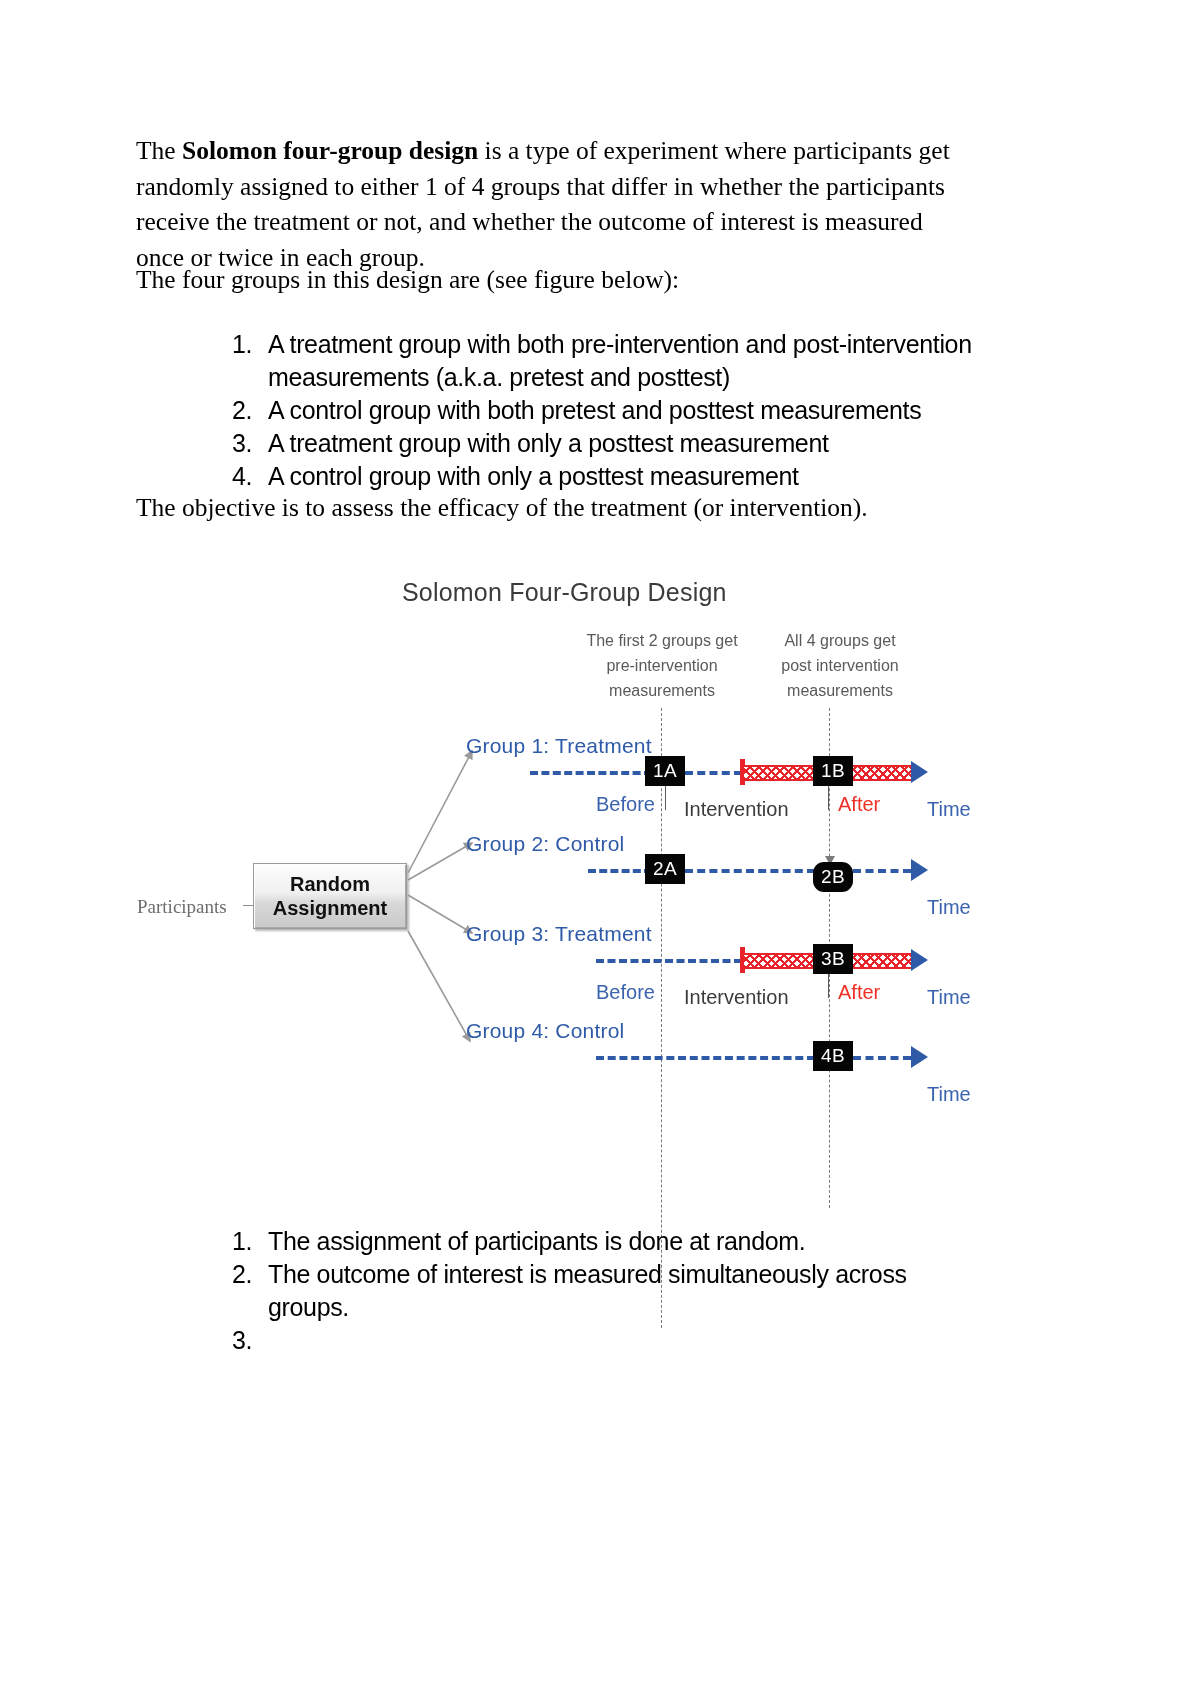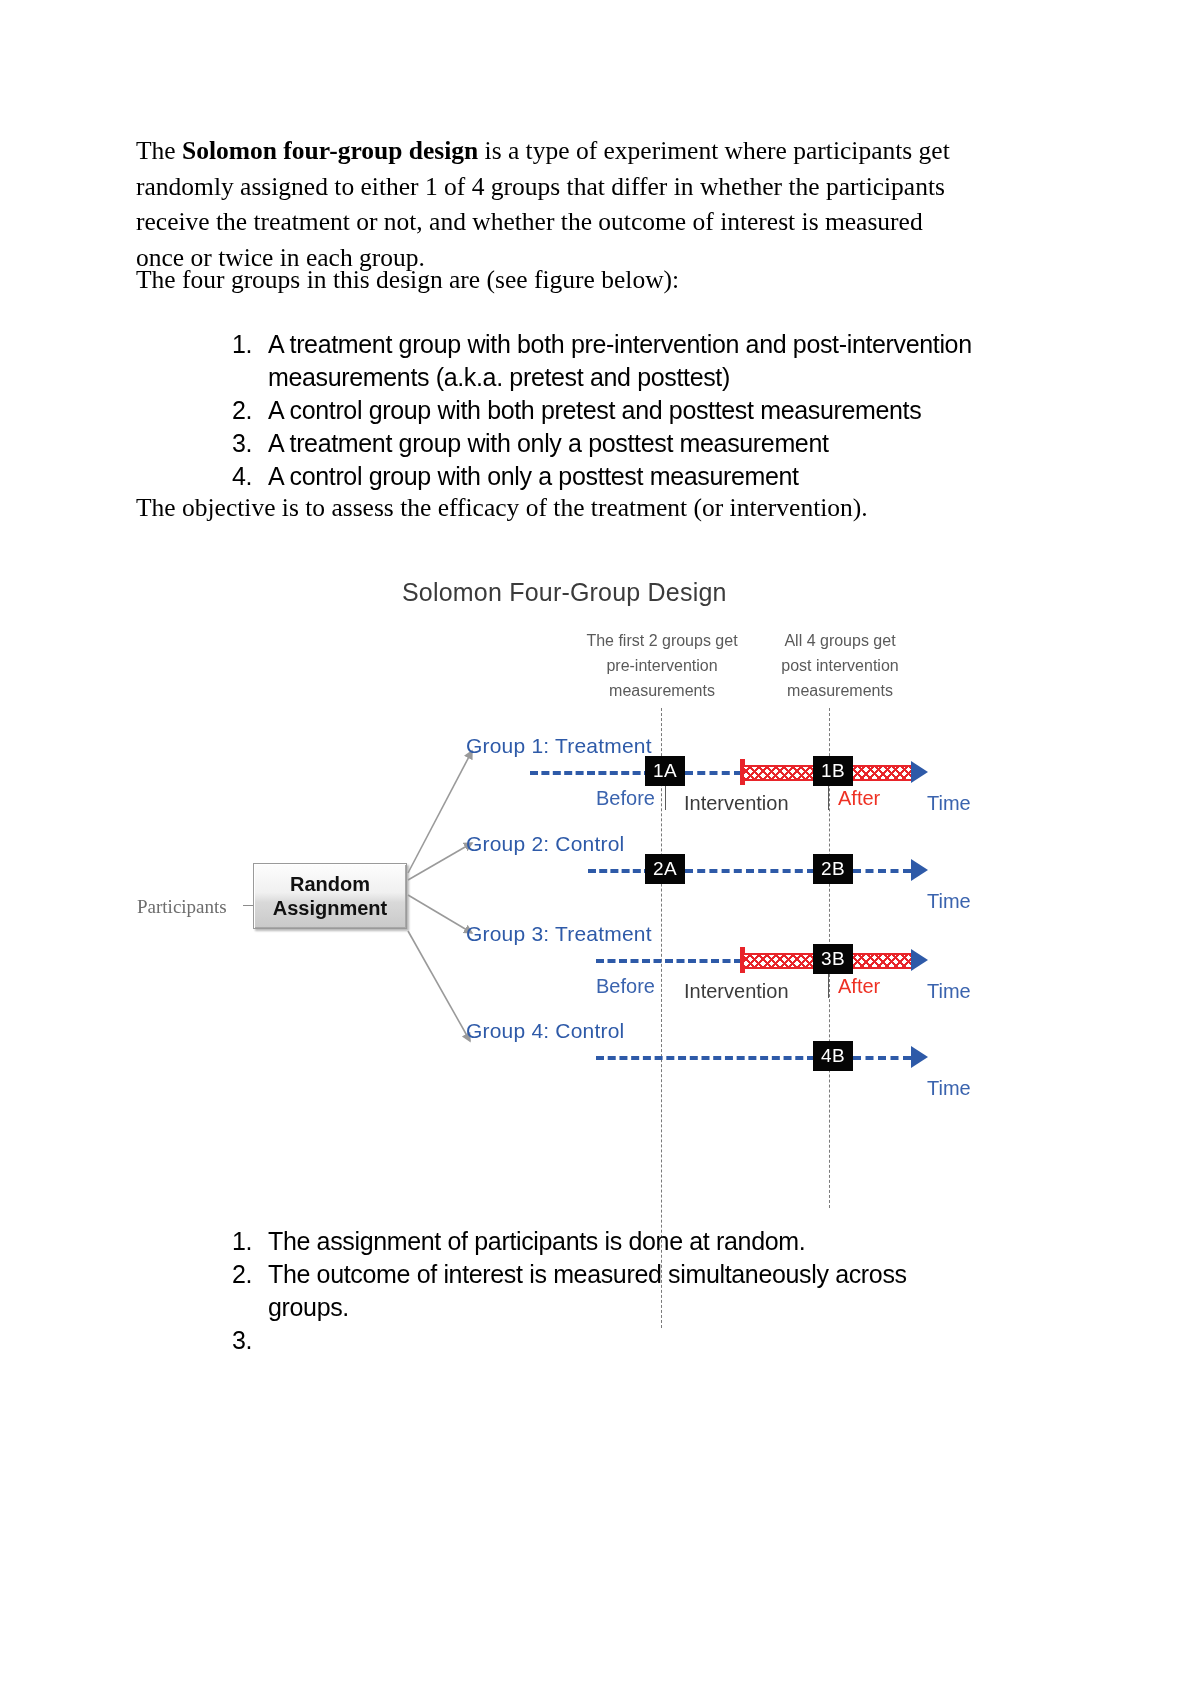--- a/index.html
+++ b/index.html
@@ -224,20 +224,21 @@
     width: 5px;
     background: #e8242a;
   }
 
   
   .cap {
     position: absolute;
     font-family: "Liberation Sans Narrow", "Liberation Sans", sans-serif;
     font-size: 20px;
     white-space: nowrap;
+    margin-top: 6px;
   }
   .cap-before { color: #3a63ae; }
   .cap-interv { color: #3b3b3b; }
   .cap-after  { color: #ee3124; }
   .cap-time   { color: #3a63ae; }
   .divider-bar {
     position: absolute;
     width: 0;
     border-left: 1.6px solid #5a5a5a;
   }
@@ -328,21 +329,21 @@
       <div class="divider-bar" style="left:828px; top:46px; height:24px;"></div>
       <div class="cap cap-after" style="left:838px; top:47px;">After</div>
       <div class="cap cap-time" style="left:927px; top:52px;">Time</div>
     </div>
 
     <div class="row" id="row2">
       <div class="group-label" style="left:466px; top:-6px;">Group 2: Control</div>
       <div class="blue-dash" style="left:588px; top:31px; width:64px;"></div>
       <div class="meas-box" style="left:645px; top:16px;">2A</div>
       <div class="blue-dash" style="left:685px; top:31px; width:130px;"></div>
-      <div class="meas-box" style="left:813px; top:16px;">2B</div>
+      <div class="meas-box" style="left:813px; top:24px;border-radius:11px;">2B</div>
       <div class="blue-dash" style="left:853px; top:31px; width:58px;"></div>
       <div class="time-arrow" style="left:911px; top:21px;"></div>
       <div class="cap cap-time" style="left:927px; top:52px;">Time</div>
     </div>
 
     <div class="row" id="row3">
       <div class="group-label" style="left:466px; top:-6px;">Group 3: Treatment</div>
       <div class="blue-dash" style="left:596px; top:31px; width:146px;"></div>
       <div class="red-tick" style="left:740px; top:19px; height:26px;"></div>
       <div class="red-bar" style="left:744px; top:25px; width:72px;"></div>

